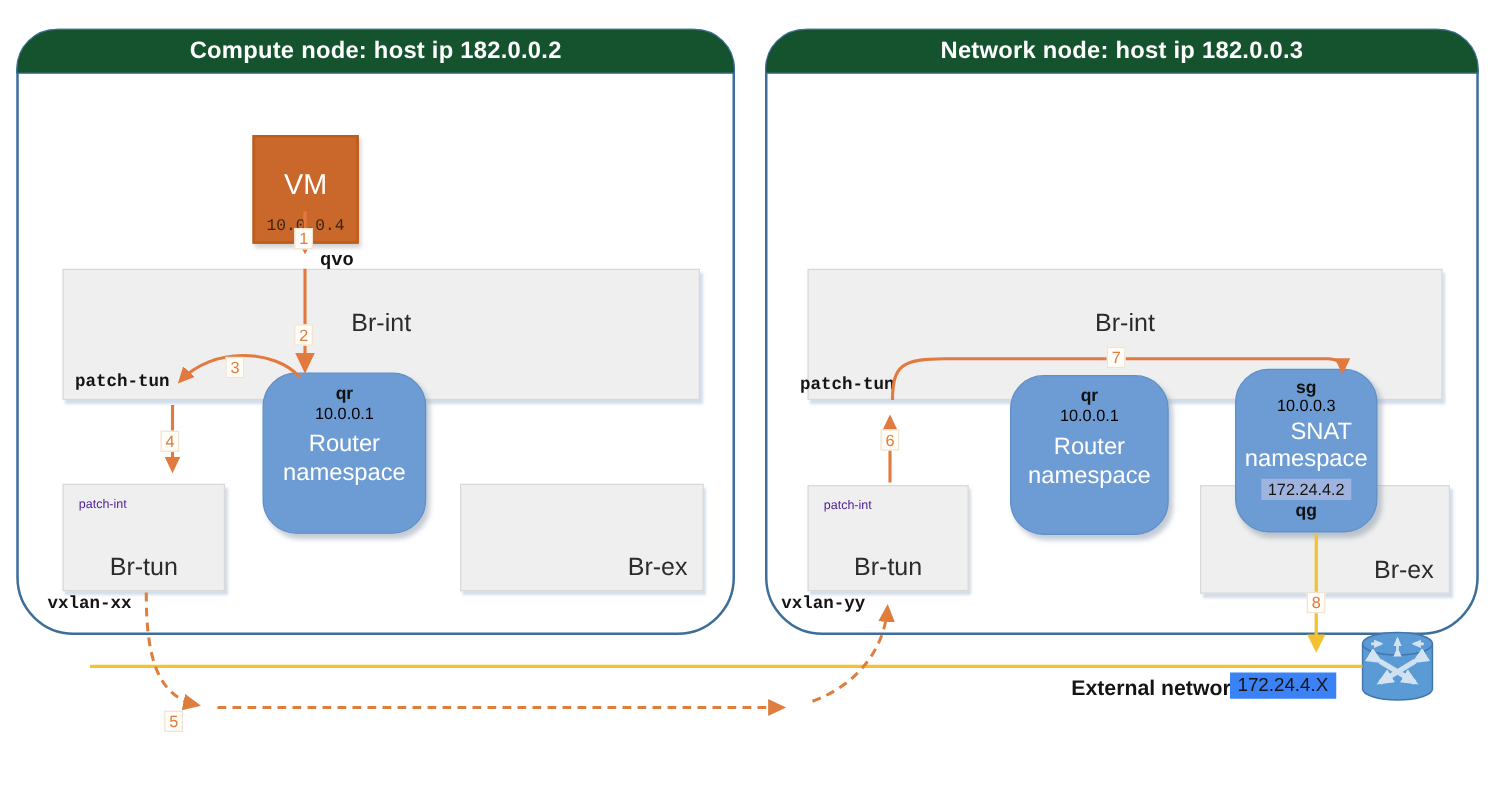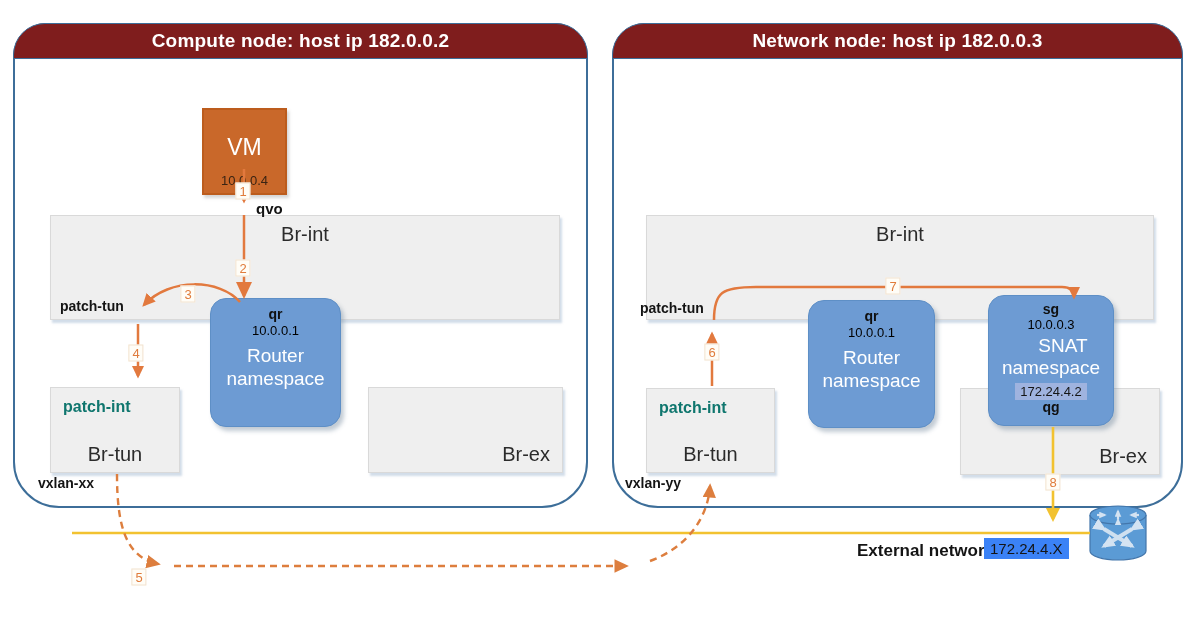--- a/index.html
+++ b/index.html
@@ -6,50 +6,50 @@
   #canvas{
     position:relative;width:1200px;height:630px;background:#ffffff;overflow:hidden;
     font-family:"Liberation Sans", sans-serif;color:#222;
   }
   .node{
     position:absolute;background:#fff;border:2px solid #3d6e99;
     border-radius:34px 34px 46px 46px;box-sizing:border-box;
   }
   .node-header{
     position:absolute;left:-2px;top:-2px;right:-2px;height:36px;
-    background:#7f1d1d;border:1px solid #3d6e99;border-radius:32px 32px 0 0;
+    background:#14532d;border:1px solid #3d6e99;border-radius:32px 32px 0 0;
     display:flex;align-items:center;justify-content:center;box-sizing:border-box;
   }
   .node-title{color:#ffffff;font-size:19px;font-weight:bold;letter-spacing:.2px;}
   .bridge{
     position:absolute;background:#efefef;border:1px solid #d9d9d9;
     box-shadow:2px 3px 2px rgba(165,188,212,.5);box-sizing:border-box;
   }
   .bridge-label{font-size:20px;color:#2b2b2b;}
-  .bridge-label.center-top{display:block;text-align:center;padding-top:7px;}
-  .corner-label{position:absolute;font-weight:bold;font-size:16px;color:#0f766e;}
+  .bridge-label.center-top{display:block;text-align:center;padding-top:7px;margin-top:25px;}
+  .corner-label{position:absolute;font-weight:normal;font-size:10px;color:#4c1d95;}
   .bottom-center{position:absolute;bottom:6px;left:0;right:0;text-align:center;}
   .bottom-right{position:absolute;bottom:6px;right:12px;}
   .ns{
-    position:absolute;background:#6d9bd3;border:1px solid #5e8fc6;border-radius:16px;
+    position:absolute;background:#6d9bd3;border:1px solid #5e8fc6;border-radius:27px;
     box-shadow:3px 4px 4px rgba(120,140,160,.45);text-align:center;box-sizing:border-box;
     padding-top:7px;
   }
   .ns .port{font-weight:bold;font-size:14px;color:#101010;line-height:17px;}
   .ns .ip{font-size:13px;color:#000000;line-height:16px;}
   .ns .nsname{font-size:19px;color:#ffffff;line-height:23px;}
   .ns .hl-ip{display:inline-block;font-size:13px;color:#151515;background:#9fb3df;
     padding:1px 5px;margin-top:4px;line-height:15px;}
   .vm{
     position:absolute;background:#c9682a;border:2px solid #bc5c1d;text-align:center;
     box-shadow:2px 3px 3px rgba(150,150,150,.4);box-sizing:border-box;margin-top:27px;
   }
   .vm .vm-label{color:#ffffff;font-size:23px;padding-top:24px;}
-  .vm .vm-ip{color:#3a2413;font-size:13px;padding-top:12px;}
-  .plabel{position:absolute;font-weight:bold;font-size:14px;color:#141414;}
+  .vm .vm-ip{color:#3a2413;font-size:13px;padding-top:12px;font-family:Liberation Mono, monospace;}
+  .plabel{position:absolute;font-weight:bold;font-size:14px;color:#141414;font-family:Liberation Mono, monospace;}
   .step{
     position:absolute;transform:translate(-50%,-50%);font-size:13px;color:#e07c3c;
     background:#fffdf7;border:1px solid #f2e2cf;padding:0 3px;line-height:15px;z-index:60;
   }
   .ext-label{position:absolute;font-weight:bold;font-size:17px;color:#141414;}
   .ext-subnet{position:absolute;font-size:15px;color:#151515;background:#3b82f6;padding:2px 6px;}
   .tunnel-box{
     position:absolute;background:#8ea9db;display:flex;align-items:center;justify-content:center;
     font-size:25px;color:#1f1f1f;
   }
@@ -118,21 +118,21 @@
 
   <span class="plabel" style="left:625px;top:475px;">vxlan-yy</span>
 
   <div class="ns" style="left:808px;top:300px;width:127px;height:128px;">
     <div class="port">qr</div>
     <div class="ip">10.0.0.1</div>
     <div class="nsname" style="margin-top:5px;">Router</div>
     <div class="nsname">namespace</div>
   </div>
 
-  <div class="ns" style="left:988px;top:295px;width:126px;height:131px;padding-top:5px;">
+  <div class="ns" style="left:988px;top:295px;width:114px;height:131px;padding-top:5px;">
     <div class="port" style="line-height:16px;">sg</div>
     <div class="ip" style="line-height:15px;">10.0.0.3</div>
     <div class="nsname" style="line-height:22px;margin-top:3px;margin-left:24px;">SNAT</div>
     <div class="nsname" style="line-height:22px;">namespace</div>
     <div><span class="hl-ip">172.24.4.2</span></div>
     <div class="port" style="line-height:15px;">qg</div>
   </div>
 
   <span class="ext-label" style="left:857px;top:541px;">External network:</span>
   <span class="ext-subnet" style="left:984px;top:538px;">172.24.4.X</span>

